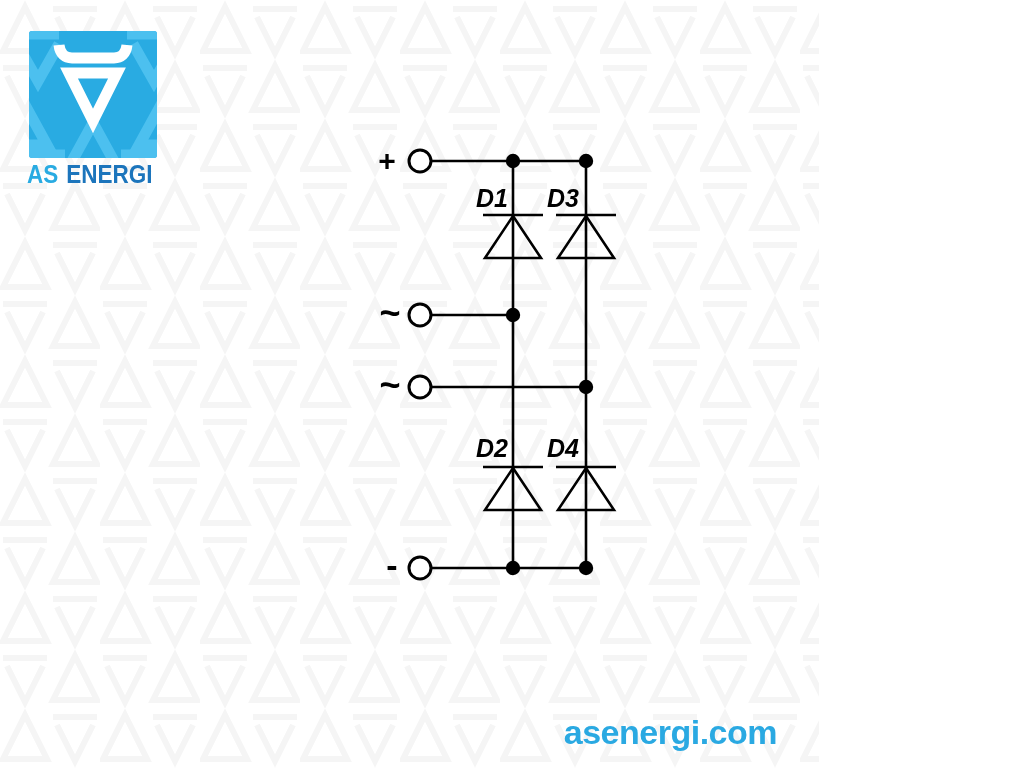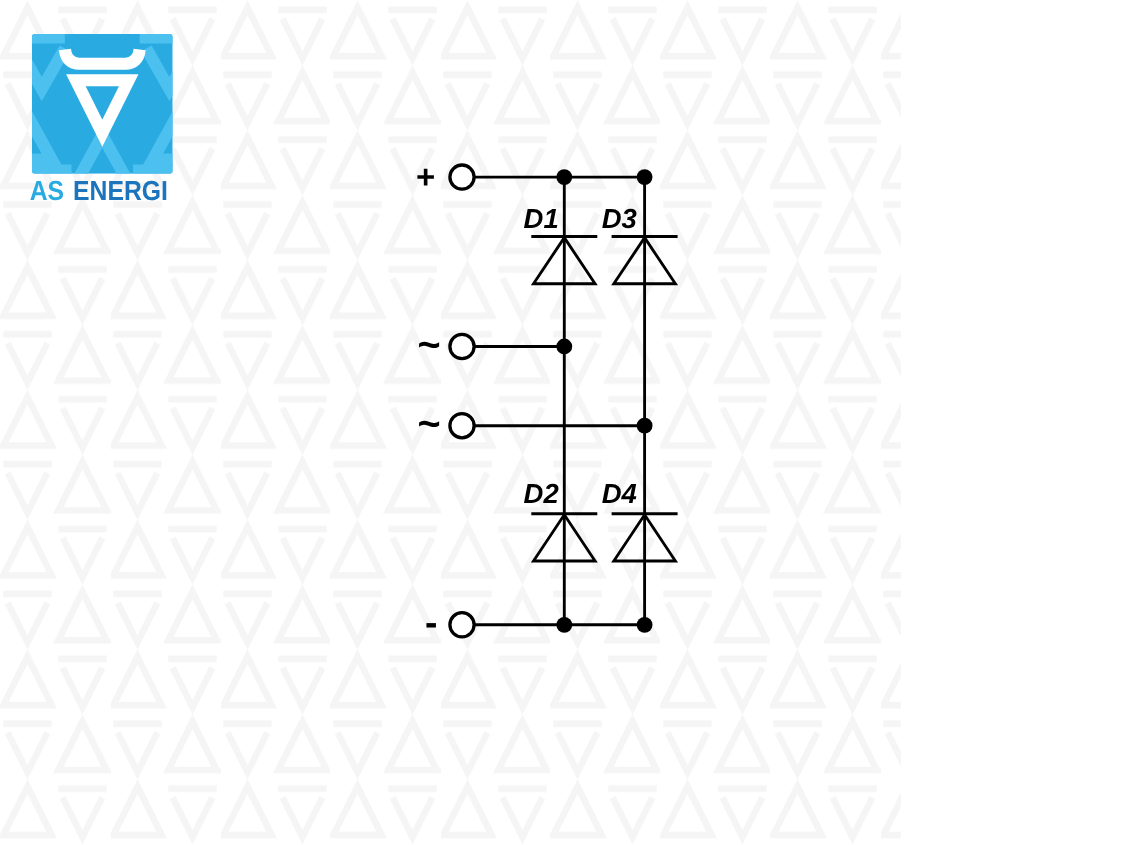--- a/index.html
+++ b/index.html
@@ -142,14 +142,15 @@
     <text x="390" y="325" class="sign-tilde">~</text>
     <text x="390" y="397" class="sign-tilde">~</text>
     <text x="392" y="577" class="sign-minus">-</text>
 
     <text x="492" y="207" class="dlabel">D1</text>
     <text x="563" y="207" class="dlabel">D3</text>
     <text x="492" y="457" class="dlabel">D2</text>
     <text x="563" y="457" class="dlabel">D4</text>
   </svg>
 
+  <div class="site-link">asenergi.com</div>
 
 </div>
 
 </body></html>

